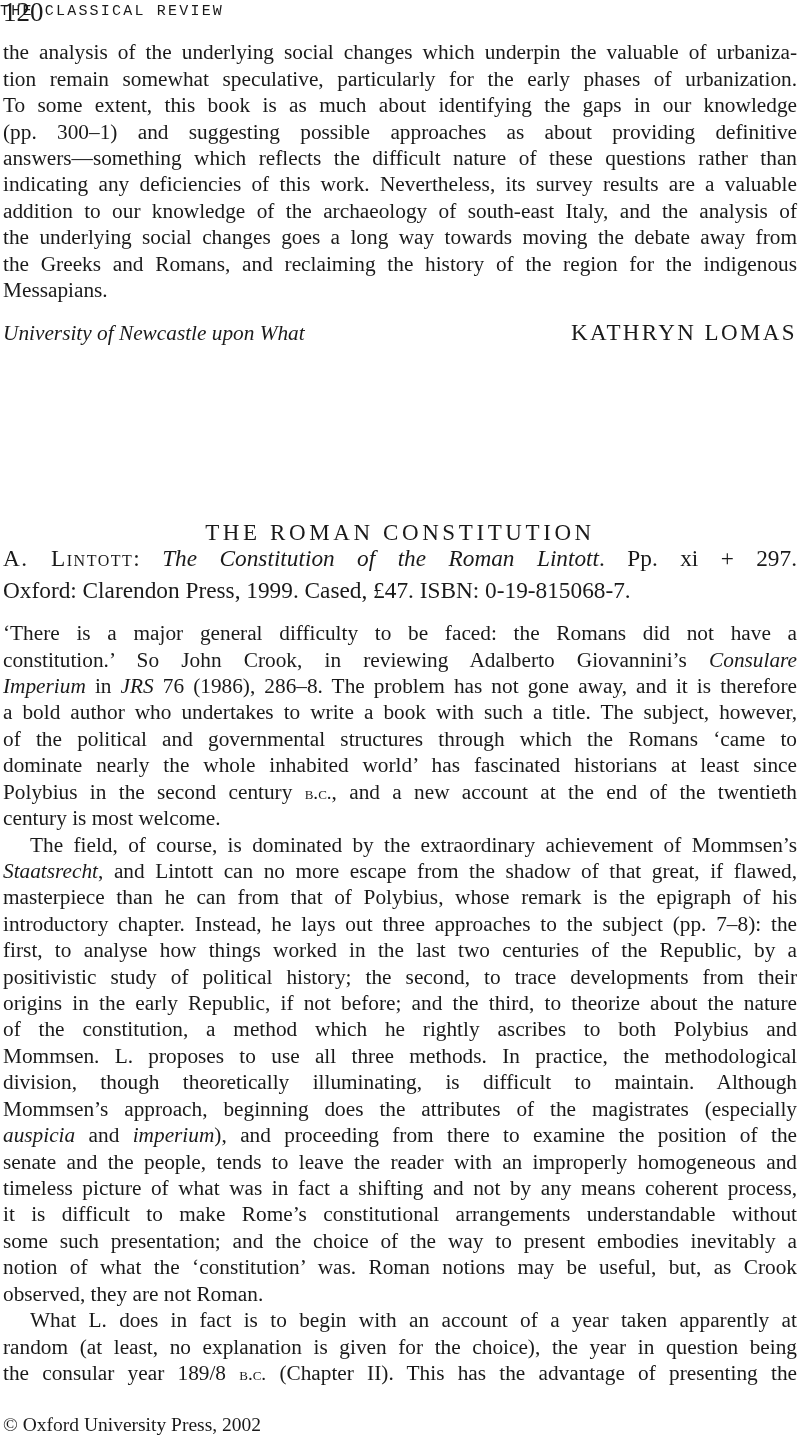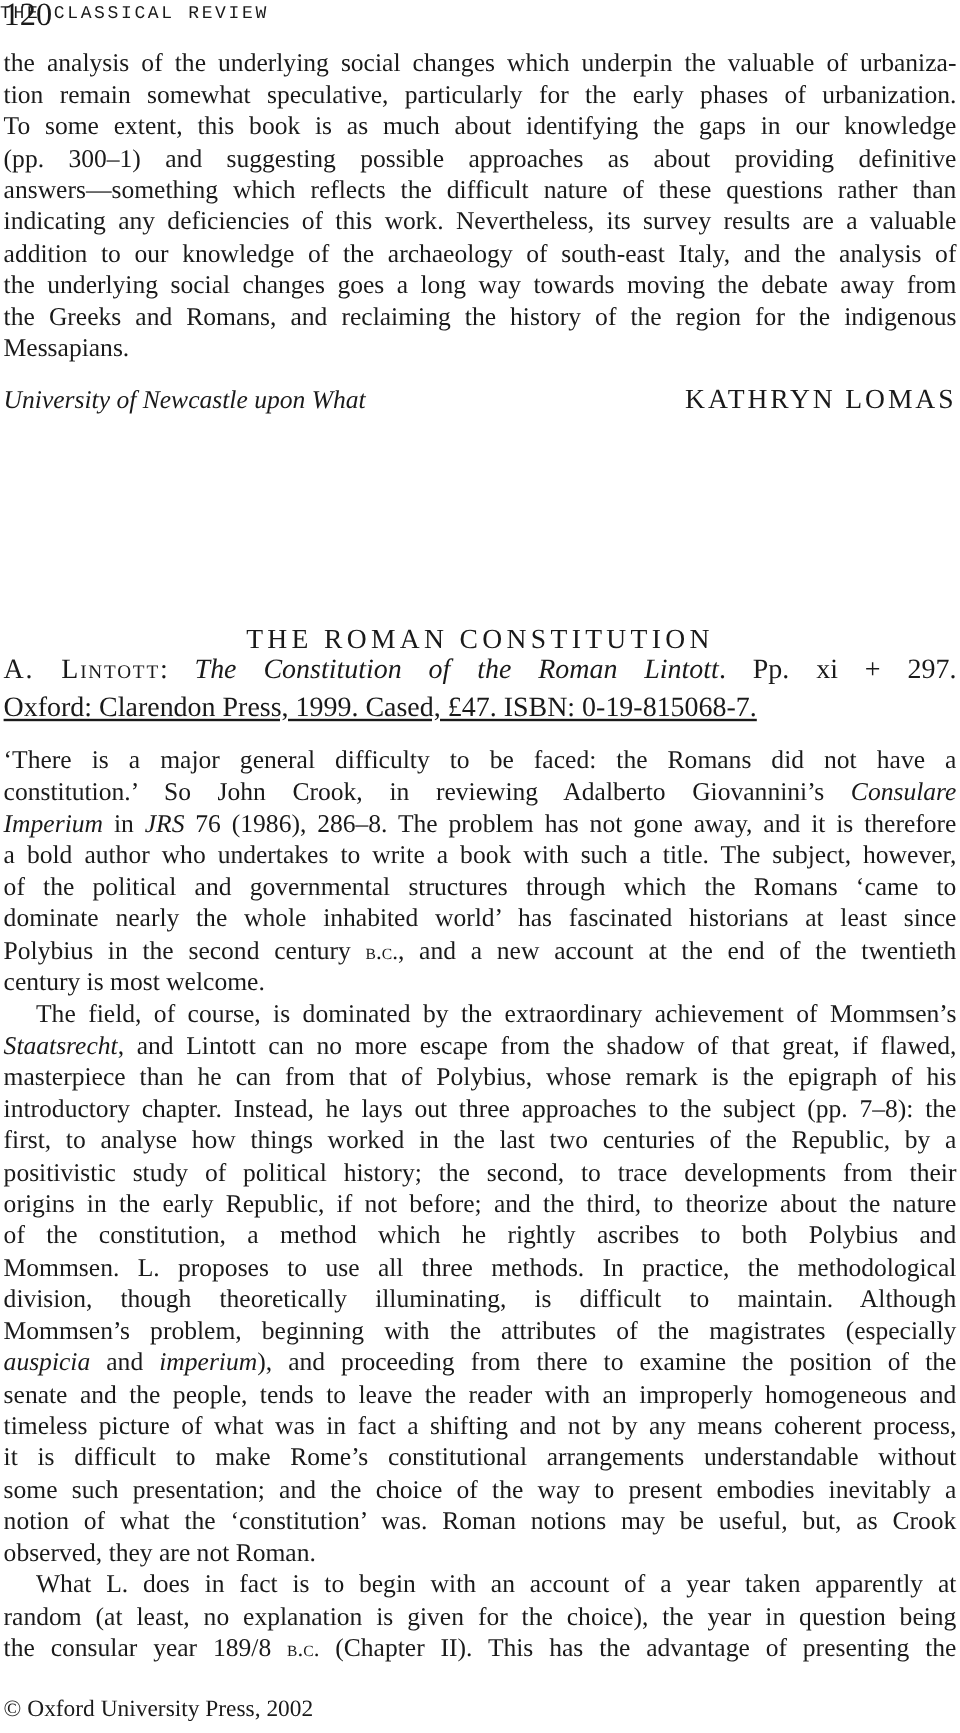--- a/index.html
+++ b/index.html
@@ -25,21 +25,21 @@
     position: absolute; right: 3px; top: 320px; font-size: 23px; line-height: 26px; letter-spacing: 2.4px;
   }
   .section-title {
     position: absolute; left: 0; width: 800px; top: 488px; text-align: center;
     font-size: 23px; letter-spacing: 3.6px; line-height: 30px; margin-top: 30px;
   }
   .citation {
     position: absolute; left: 3px; width: 794px; font-size: 23.3px; line-height: 30px; white-space: nowrap;
     text-align: justify; text-align-last: justify;
   }
-  .citation.last { text-align-last: left; text-decoration: underline; }
+  .citation.last { text-align-last: left; }
   .sc { font-variant: small-caps; letter-spacing: 1.5px; }
   .scs { font-variant: small-caps; font-size: 0.9em; }
   i { font-style: italic; }
   .footer { position: absolute; left: 3px; top: 1413px; font-size: 19.5px; line-height: 24px; }
 </style>
 </head>
 <body>
 
 <div class="hdr-page">120</div>
 <div class="hdr-title">THE CLASSICAL REVIEW</div>
@@ -79,21 +79,21 @@
   <div class="line indent" style="top:832px">The field, of course, is dominated by the extraordinary achievement of Mommsen’s</div>
   <div class="line" style="top:858px"><i>Staatsrecht</i><span>, and Lintott can no more escape from the shadow of that great, if flawed,</span></div>
   <div class="line" style="top:884px">masterpiece than he can from that of Polybius, whose remark is the epigraph of his</div>
   <div class="line" style="top:911px">introductory chapter. Instead, he lays out three approaches to the subject (pp. 7–8): the</div>
   <div class="line" style="top:937px">first, to analyse how things worked in the last two centuries of the Republic, by a</div>
   <div class="line" style="top:964px">positivistic study of political history; the second, to trace developments from their</div>
   <div class="line" style="top:990px">origins in the early Republic, if not before; and the third, to theorize about the nature</div>
   <div class="line" style="top:1016px">of the constitution, a method which he rightly ascribes to both Polybius and</div>
   <div class="line" style="top:1043px">Mommsen. L. proposes to use all three methods. In practice, the methodological</div>
   <div class="line" style="top:1069px">division, though theoretically illuminating, is difficult to maintain. Although</div>
-  <div class="line" style="top:1096px">Mommsen’s problem, beginning with the attributes of the magistrates (especially</div>
+  <div class="line" style="top:1096px">Mommsen’s approach, beginning does the attributes of the magistrates (especially</div>
   <div class="line" style="top:1122px"><i>auspicia</i><span> and </span><i>imperium</i><span>), and proceeding from there to examine the position of the</span></div>
   <div class="line" style="top:1149px">senate and the people, tends to leave the reader with an improperly homogeneous and</div>
   <div class="line" style="top:1175px">timeless picture of what was in fact a shifting and not by any means coherent process,</div>
   <div class="line" style="top:1201px">it is difficult to make Rome’s constitutional arrangements understandable without</div>
   <div class="line" style="top:1228px">some such presentation; and the choice of the way to present embodies inevitably a</div>
   <div class="line" style="top:1254px">notion of what the ‘constitution’ was. Roman notions may be useful, but, as Crook</div>
   <div class="line last" style="top:1281px">observed, they are not Roman.</div>
 </div>
 
 <div>

